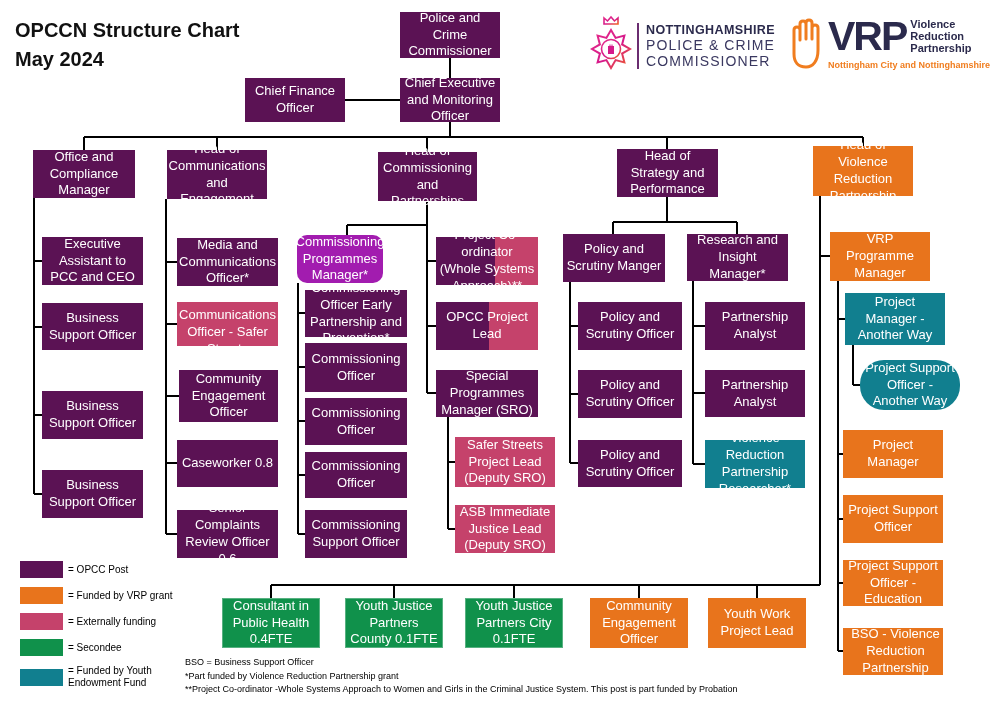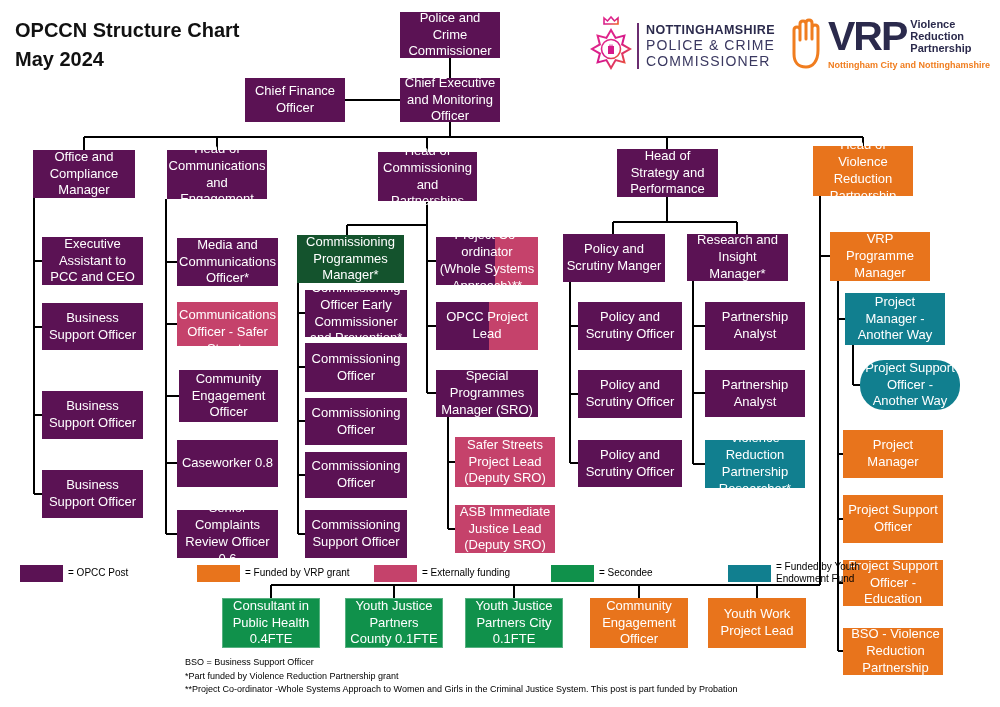--- a/index.html
+++ b/index.html
@@ -4,21 +4,21 @@
 <style>
   html,body{margin:0;padding:0;background:#fff;}
   .canvas{position:relative;width:1000px;height:707px;background:#fff;overflow:hidden;
           font-family:"Liberation Sans",sans-serif;}
   .edges{position:absolute;left:0;top:0;width:1000px;height:707px;}
   .node{position:absolute;color:#fff;font-size:13px;line-height:1.3;display:flex;
         align-items:center;justify-content:center;text-align:center;
         padding:1px 3px;box-sizing:border-box;}
   .title{position:absolute;left:15px;top:16px;font-size:20px;font-weight:bold;color:#111;
          line-height:29px;white-space:pre;}
-  .legend{position:absolute;left:20px;top:561px;display:flex;flex-direction:row;gap:24px;}
+  .legend{position:absolute;left:20px;top:561px;display:flex;flex-direction:column;gap:9px;}
   .legend-row{display:flex;align-items:center;}
   .legend-swatch{width:43px;height:17px;flex:0 0 43px;}
   .legend-label{margin-left:5px;font-size:10px;color:#000;width:105px;line-height:12px;}
   .footnotes{position:absolute;left:185px;top:656px;font-size:9px;color:#000;line-height:13.5px;}
   
   .pcc-logo{position:absolute;left:590px;top:14px;display:flex;align-items:center;}
   .pcc-sep{width:2px;height:46px;background:#6a2c70;margin:0 7px 0 5px;}
   .pcc-l1{font-size:12.5px;font-weight:bold;letter-spacing:.4px;color:#2b2a4c;}
   .pcc-l2,.pcc-l3{font-size:14px;font-weight:400;letter-spacing:1.1px;color:#3a3860;}
   
@@ -115,22 +115,22 @@
       <div class="node" style="left: 813px; top: 146px; width: 100px; height: 50px; background: rgb(232, 116, 28);">Head of Violence Reduction Partnership</div>
       <div class="node" style="left: 42px; top: 237px; width: 101px; height: 48px; background: rgb(91, 18, 84);">Executive Assistant to PCC and CEO</div>
       <div class="node" style="left: 42px; top: 303px; width: 101px; height: 47px; background: rgb(91, 18, 84);">Business Support Officer</div>
       <div class="node" style="left: 42px; top: 391px; width: 101px; height: 48px; background: rgb(91, 18, 84);">Business Support Officer</div>
       <div class="node" style="left: 42px; top: 470px; width: 101px; height: 48px; background: rgb(91, 18, 84);">Business Support Officer</div>
       <div class="node" style="left: 177px; top: 238px; width: 101px; height: 48px; background: rgb(91, 18, 84);">Media and Communications Officer*</div>
       <div class="node" style="left: 177px; top: 302px; width: 101px; height: 44px; background: rgb(197, 66, 107);">Media and Communications Officer - Safer Streets</div>
       <div class="node" style="left: 179px; top: 370px; width: 99px; height: 52px; background: rgb(91, 18, 84);">Community Engagement Officer</div>
       <div class="node" style="left: 177px; top: 440px; width: 101px; height: 47px; background: rgb(91, 18, 84);">Caseworker 0.8</div>
       <div class="node" style="left: 177px; top: 510px; width: 101px; height: 48px; background: rgb(91, 18, 84);">Senior Complaints Review Officer 0.6</div>
-      <div class="node" style="left: 297px; top: 235px; width: 107px; height: 48px; background: #14532d;">Commissioning Programmes Manager*</div>
-      <div class="node" style="left: 305px; top: 290px; width: 102px; height: 47px; background: rgb(91, 18, 84);">Commissioning Officer Early Commissioner and Prevention*</div>
+      <div class="node" style="left: 297px; top: 235px; width: 86px; height: 48px; background: #a21caf; border-radius: 10px;">Commissioning Programmes Manager*</div>
+      <div class="node" style="left: 305px; top: 290px; width: 102px; height: 47px; background: rgb(91, 18, 84);">Commissioning Officer Early Partnership and Prevention*</div>
       <div class="node" style="left: 305px; top: 343px; width: 102px; height: 49px; background: rgb(91, 18, 84);">Commissioning Officer</div>
       <div class="node" style="left: 305px; top: 398px; width: 102px; height: 47px; background: rgb(91, 18, 84);">Commissioning Officer</div>
       <div class="node" style="left: 305px; top: 452px; width: 102px; height: 46px; background: rgb(91, 18, 84);">Commissioning Officer</div>
       <div class="node" style="left: 305px; top: 510px; width: 102px; height: 48px; background: rgb(91, 18, 84);">Commissioning Support Officer</div>
       <div class="node" style="left: 436px; top: 237px; width: 102px; height: 48px; background: linear-gradient(90deg, rgb(91, 18, 84) 58%, rgb(197, 66, 107) 58%);">Project Co-ordinator (Whole Systems Approach)**</div>
       <div class="node" style="left: 436px; top: 302px; width: 102px; height: 48px; background: linear-gradient(90deg, rgb(91, 18, 84) 52%, rgb(197, 66, 107) 52%);">OPCC Project Lead</div>
       <div class="node" style="left: 436px; top: 370px; width: 102px; height: 47px; background: rgb(91, 18, 84);">Special Programmes Manager (SRO)</div>
       <div class="node" style="left: 455px; top: 437px; width: 100px; height: 50px; background: rgb(197, 66, 107);">Safer Streets Project Lead (Deputy SRO)</div>
       <div class="node" style="left: 455px; top: 505px; width: 100px; height: 48px; background: rgb(197, 66, 107);">ASB Immediate Justice Lead (Deputy SRO)</div>
       <div class="node" style="left: 563px; top: 234px; width: 102px; height: 48px; background: rgb(91, 18, 84);">Policy and Scrutiny Manger</div>

